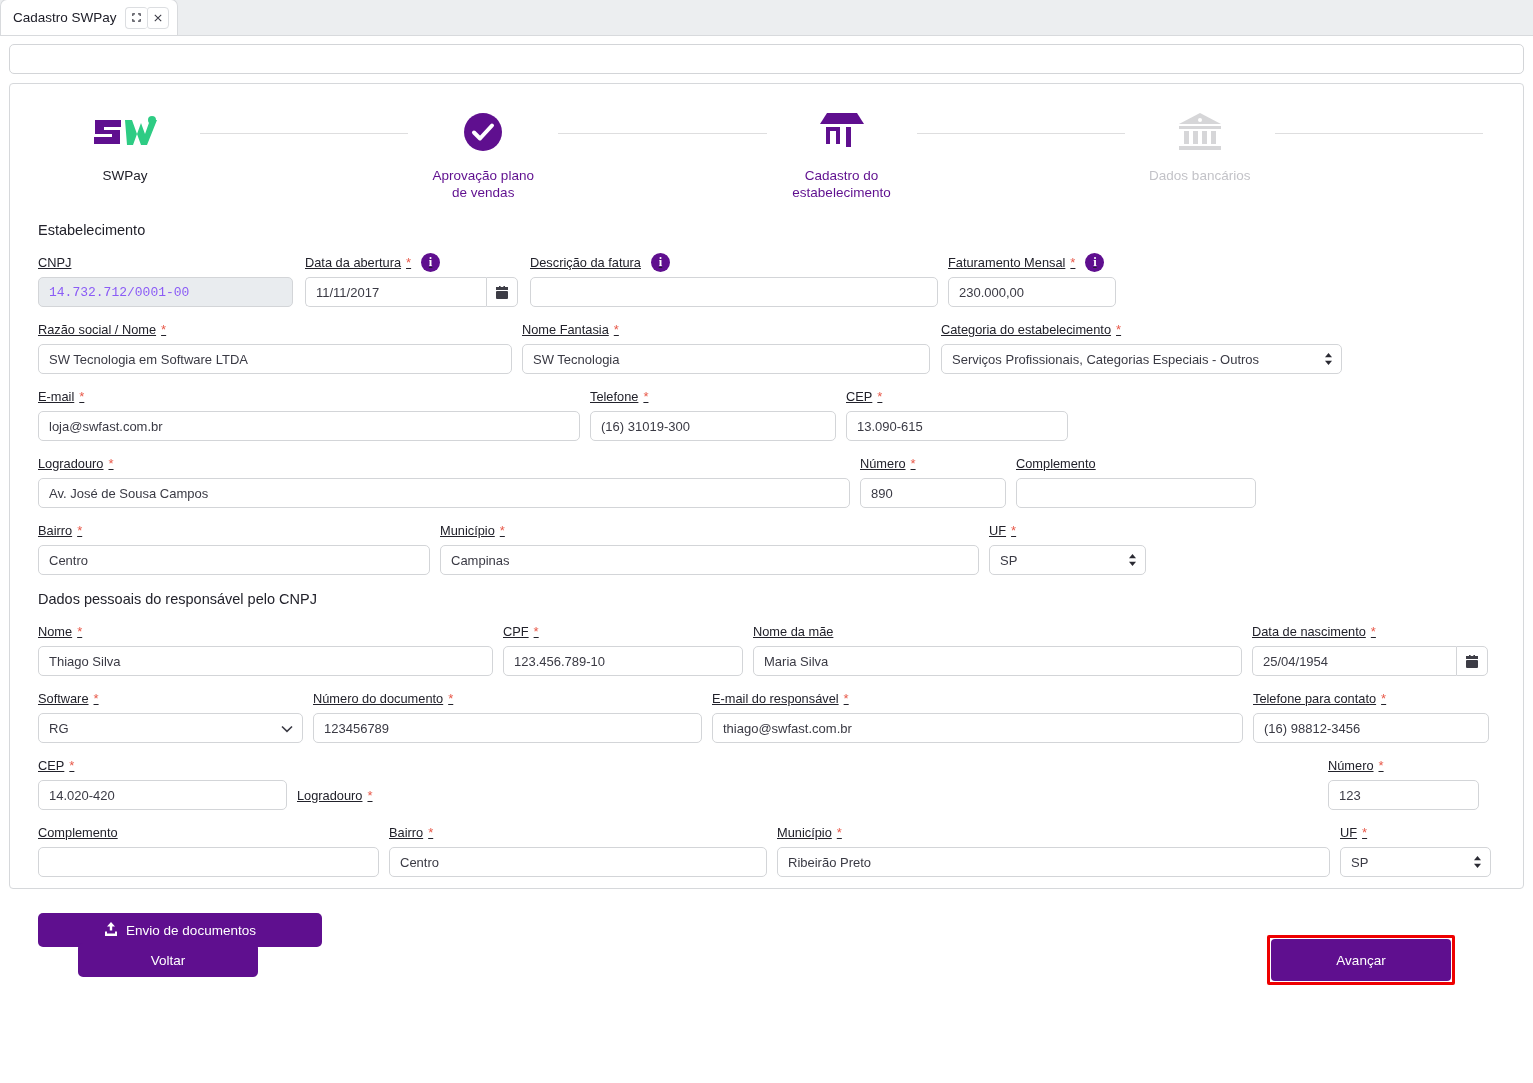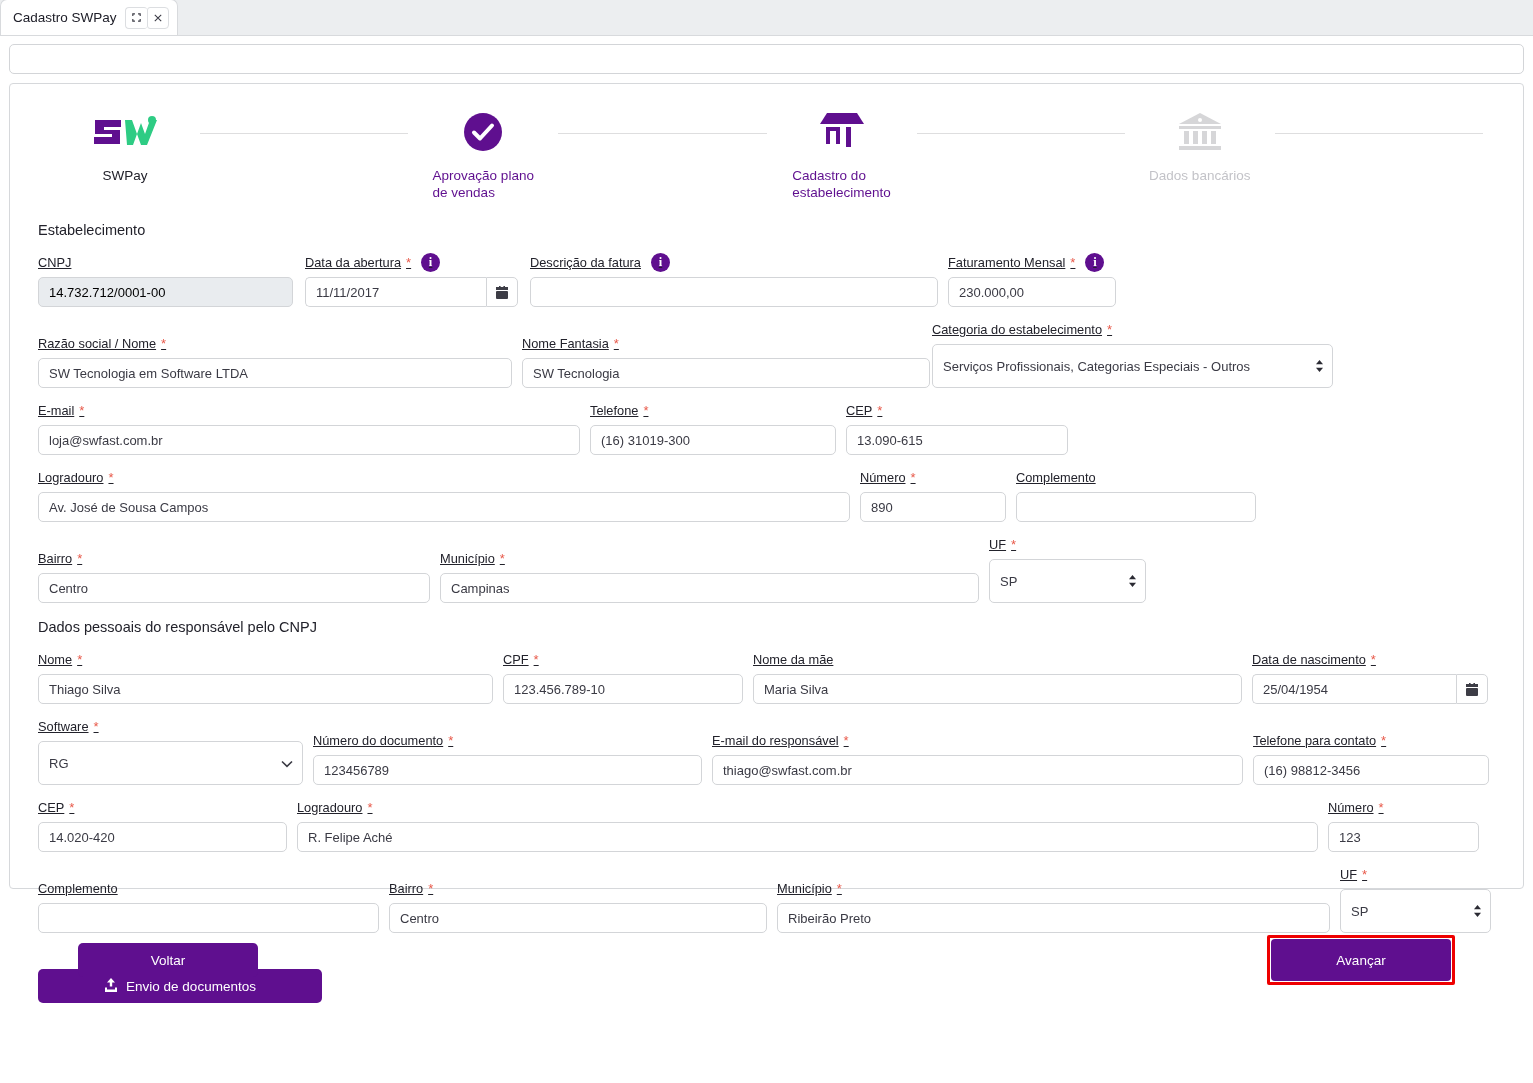--- a/index.html
+++ b/index.html
@@ -87,21 +87,21 @@
     flex: 0 0 auto;
   }
   .step-icon {
     height: 52px;
     display: flex; align-items: center; justify-content: center;
   }
   .step-label {
     margin-top: 10px;
     font-size: 13.5px;
     line-height: 1.25;
-    text-align: left;
+    text-align: center;
     color: #5f0f8f;
     white-space: pre-line;
   }
   .step.done .step-label, .step.active .step-label { color: #5f0f8f; }
   .step.idle .step-label { color: #c3c3c8; }
   .step.brand .step-label { color: #22222b; }
   .step-line {
     flex: 1 1 auto;
     height: 1px;
     background: #dededf;
@@ -135,23 +135,23 @@
     border-radius: 5px;
     background: #fff;
     font-size: 13px;
     color: #3a3a44;
     padding: 0 10px;
     font-family: "Liberation Sans", sans-serif;
     width: 100%;
     outline: none;
   }
   .inp::placeholder { color: #b5b7bb; }
-  .inp.disabled { background: #e9ecef; color: #000000; }
+  .inp.disabled { background: #e9ecef; color: #8b5cf6; font-family: Liberation Mono, monospace; }
   .sel {
-    height: 44px;
+    height: 30px;
     border: 1px solid #d3d5d8;
     border-radius: 5px;
     background: #fff;
     font-size: 13px;
     color: #3a3a44;
     padding: 0 26px 0 10px;
     width: 100%;
     appearance: none;
     -webkit-appearance: none;
     font-family: "Liberation Sans", sans-serif;
@@ -385,21 +385,21 @@
         </span>
         <input class="inp" value="SW Tecnologia em Software LTDA" style="">
       </div>
       <div class="fld" style="width:408px; margin-left:10px;">
         <span class="lbl">
           <span>Nome Fantasia</span>
           <span class="req">*</span>
         </span>
         <input class="inp" value="SW Tecnologia" style="">
       </div>
-      <div class="fld" style="width:401px; margin-left:2px;">
+      <div class="fld" style="width:401px; margin-left:11px;">
         <span class="lbl">
           <span>Categoria do estabelecimento</span>
           <span class="req">*</span>
         </span>
         <div class="selwrap">
           <select class="sel">
             <option>Serviços Profissionais, Categorias Especiais - Outros</option>
           </select>
           <span class="sel-arrows">
             <svg width="9" height="12" viewBox="0 0 9 12" fill="currentColor">
@@ -576,21 +576,20 @@
           <span>CEP</span>
           <span class="req">*</span>
         </span>
         <input class="inp" value="14.020-420" style="">
       </div>
       <div class="fld" style="width:1021px; margin-left:10px;">
         <span class="lbl">
           <span>Logradouro</span>
           <span class="req">*</span>
         </span>
-        <input class="inp" value="R. Felipe Aché" style="">
       </div>
       <div class="fld" style="width:151px; margin-left:10px;">
         <span class="lbl">
           <span>Número</span>
           <span class="req">*</span>
         </span>
         <input class="inp" value="123" style="">
       </div>
     </div>
 

